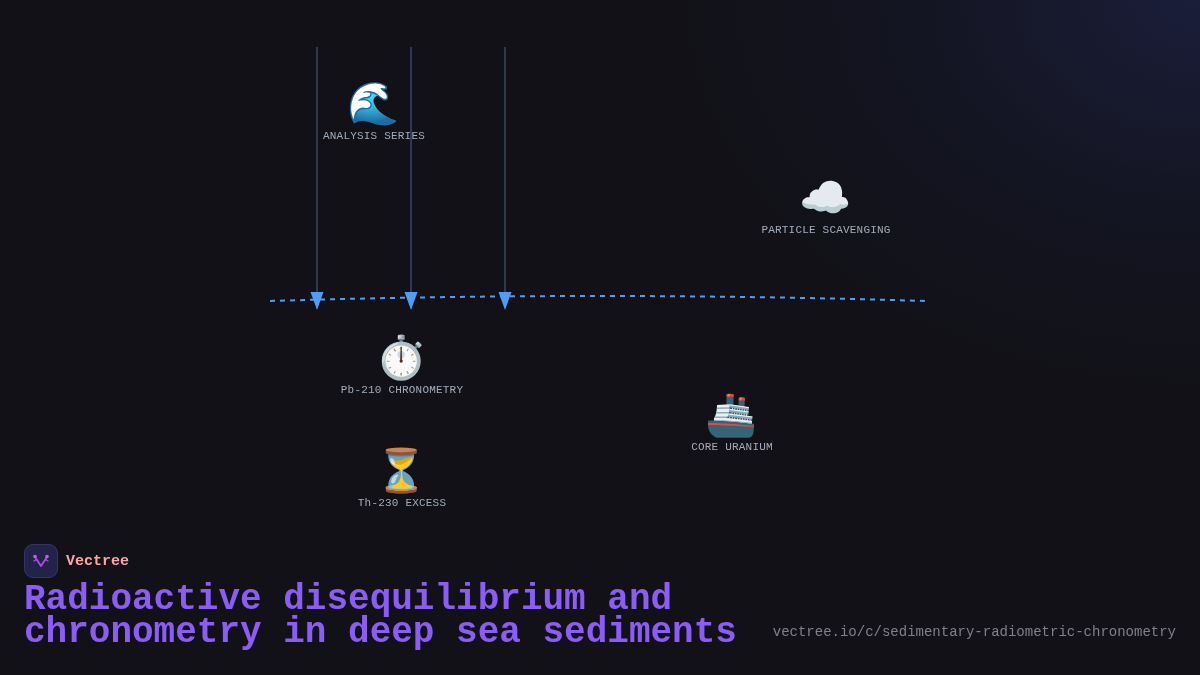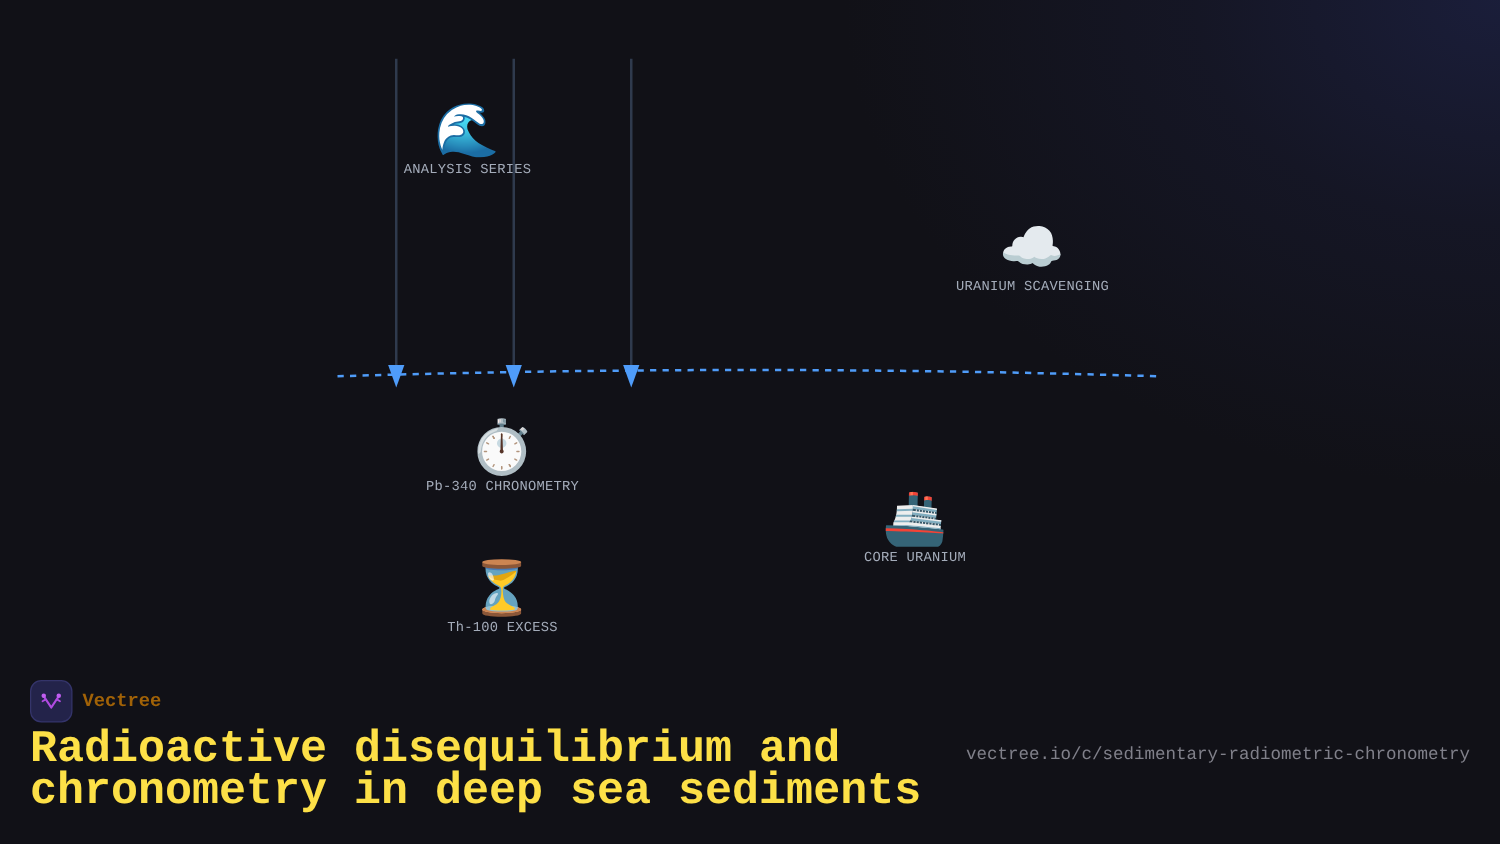--- a/index.html
+++ b/index.html
@@ -29,28 +29,28 @@
     }
     .brand {
       position: absolute; left: 24px; top: 544px;
       display: flex; align-items: center; gap: 8px;
     }
     .brand-logo {
       width: 34px; height: 34px; border-radius: 9px;
       background: #23234a; border: 1px solid #34346a;
       display: flex; align-items: center; justify-content: center; box-sizing: border-box;
     }
-    .brand-name { color: #a16207; font-weight: bold; font-size: 15px; }
+    .brand-name { color: #fca5a5; font-weight: bold; font-size: 15px; }
     .title {
       position: absolute; left: 24px; top: 583px; margin: 0;
-      color: #fde047; font-weight: bold; font-size: 36px; line-height: 33px;
+      color: #8b5cf6; font-weight: bold; font-size: 36px; line-height: 33px;
       white-space: pre;
     }
     .url {
-      position: absolute; right: 24px; top: 596px;
+      position: absolute; right: 24px; top: 624px;
       color: #80808a; font-size: 14px; white-space: nowrap; margin-left: 44px;
     }
   </style>
 </head>
 <body>
 
 <div class="bg-glow"></div>
 
 <svg class="diagram" width="1200" height="675">
   <g>
@@ -66,36 +66,36 @@
   </g>
 </svg>
 
 <div class="node" style="left:374px; top:80px;">
   <div class="emoji">🌊</div>
   <div class="label">ANALYSIS SERIES</div>
 </div>
 
 <div class="node" style="left:826px; top:174px;">
   <div class="emoji">☁️</div>
-  <div class="label">URANIUM SCAVENGING</div>
+  <div class="label">PARTICLE SCAVENGING</div>
 </div>
 
 <div class="node" style="left:402px; top:334px;">
   <div class="emoji">⏱️</div>
-  <div class="label">Pb-340 CHRONOMETRY</div>
+  <div class="label">Pb-210 CHRONOMETRY</div>
 </div>
 
 <div class="node" style="left:732px; top:391px;">
   <div class="emoji">🚢</div>
   <div class="label">CORE URANIUM</div>
 </div>
 
 <div class="node" style="left:402px; top:447px;">
   <div class="emoji">⏳</div>
-  <div class="label">Th-100 EXCESS</div>
+  <div class="label">Th-230 EXCESS</div>
 </div>
 
 <div class="brand">
   <div class="brand-logo">
     <svg width="18" height="18" viewBox="0 0 18 18">
       <path d="M3 5 L9 14 L15 5" fill="none" stroke="#b04be0" stroke-width="1.8" stroke-linecap="round" stroke-linejoin="round"></path>
       <path d="M4.5 7.5 L2 9 M13.5 7.5 L16 9" fill="none" stroke="#b04be0" stroke-width="1.4" stroke-linecap="round"></path>
       <circle cx="3" cy="4.5" r="1.8" fill="#c05ef0"></circle>
       <circle cx="15" cy="4.5" r="1.8" fill="#c05ef0"></circle>
     </svg>

